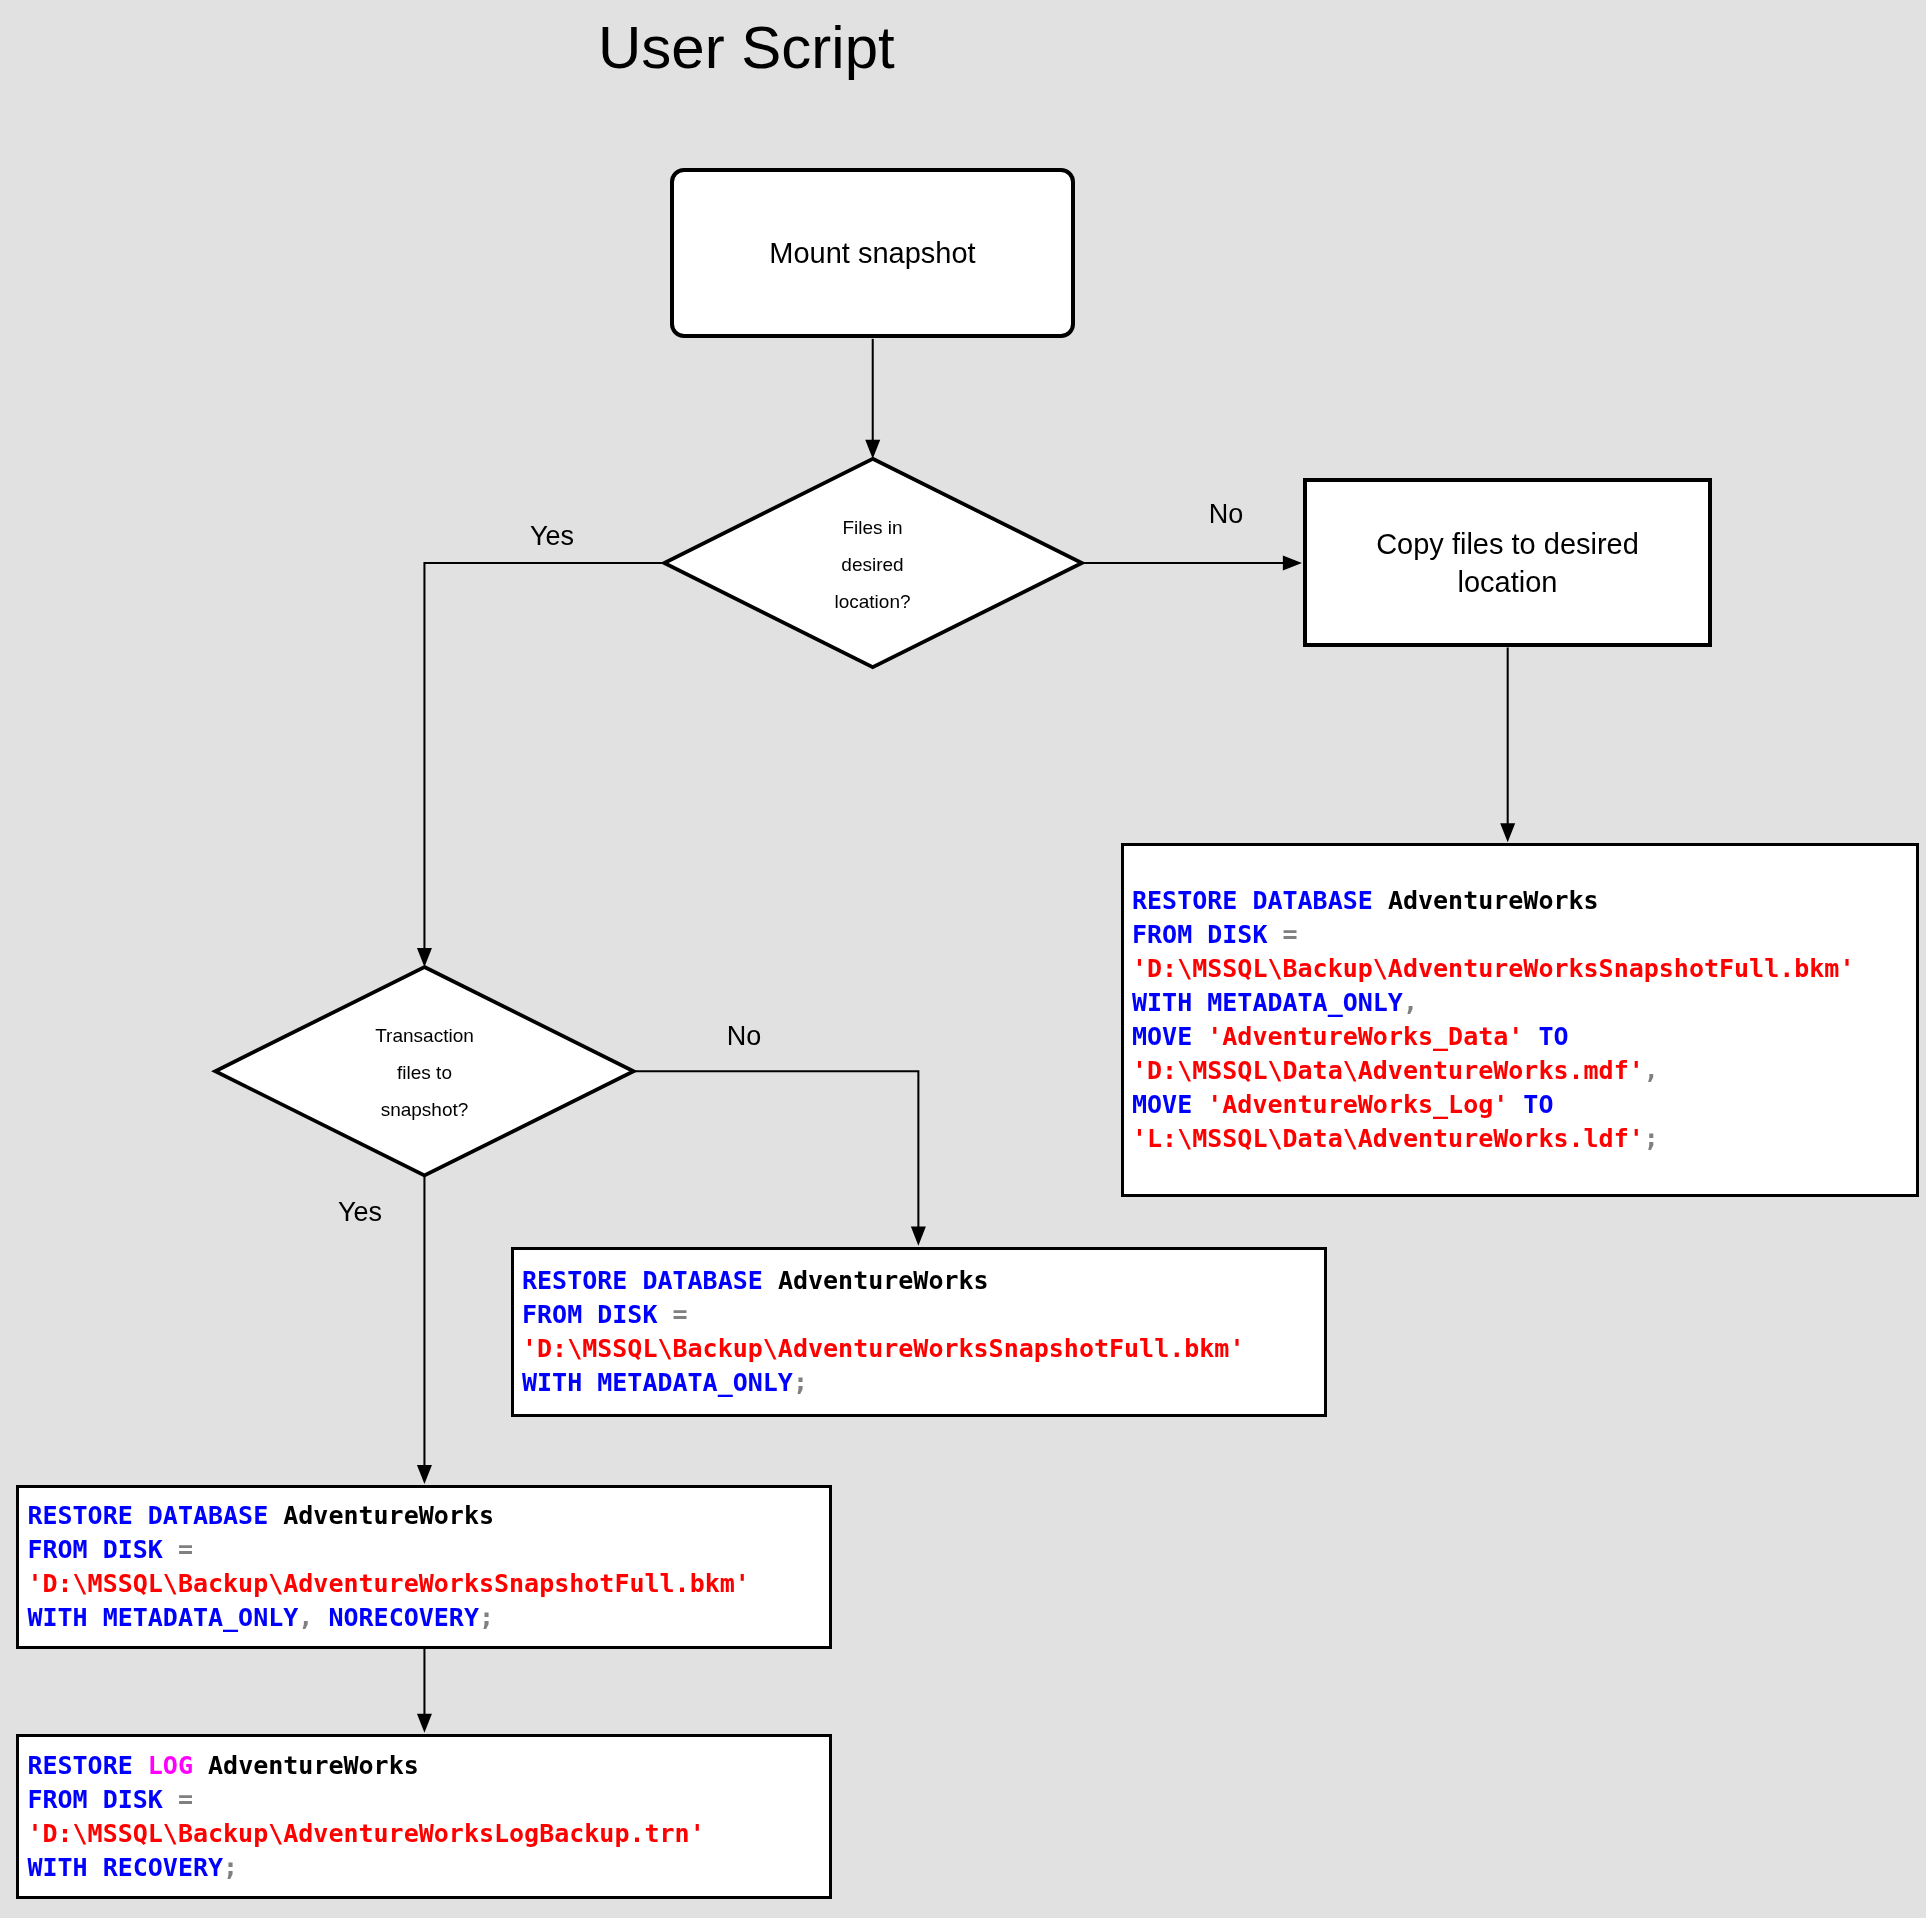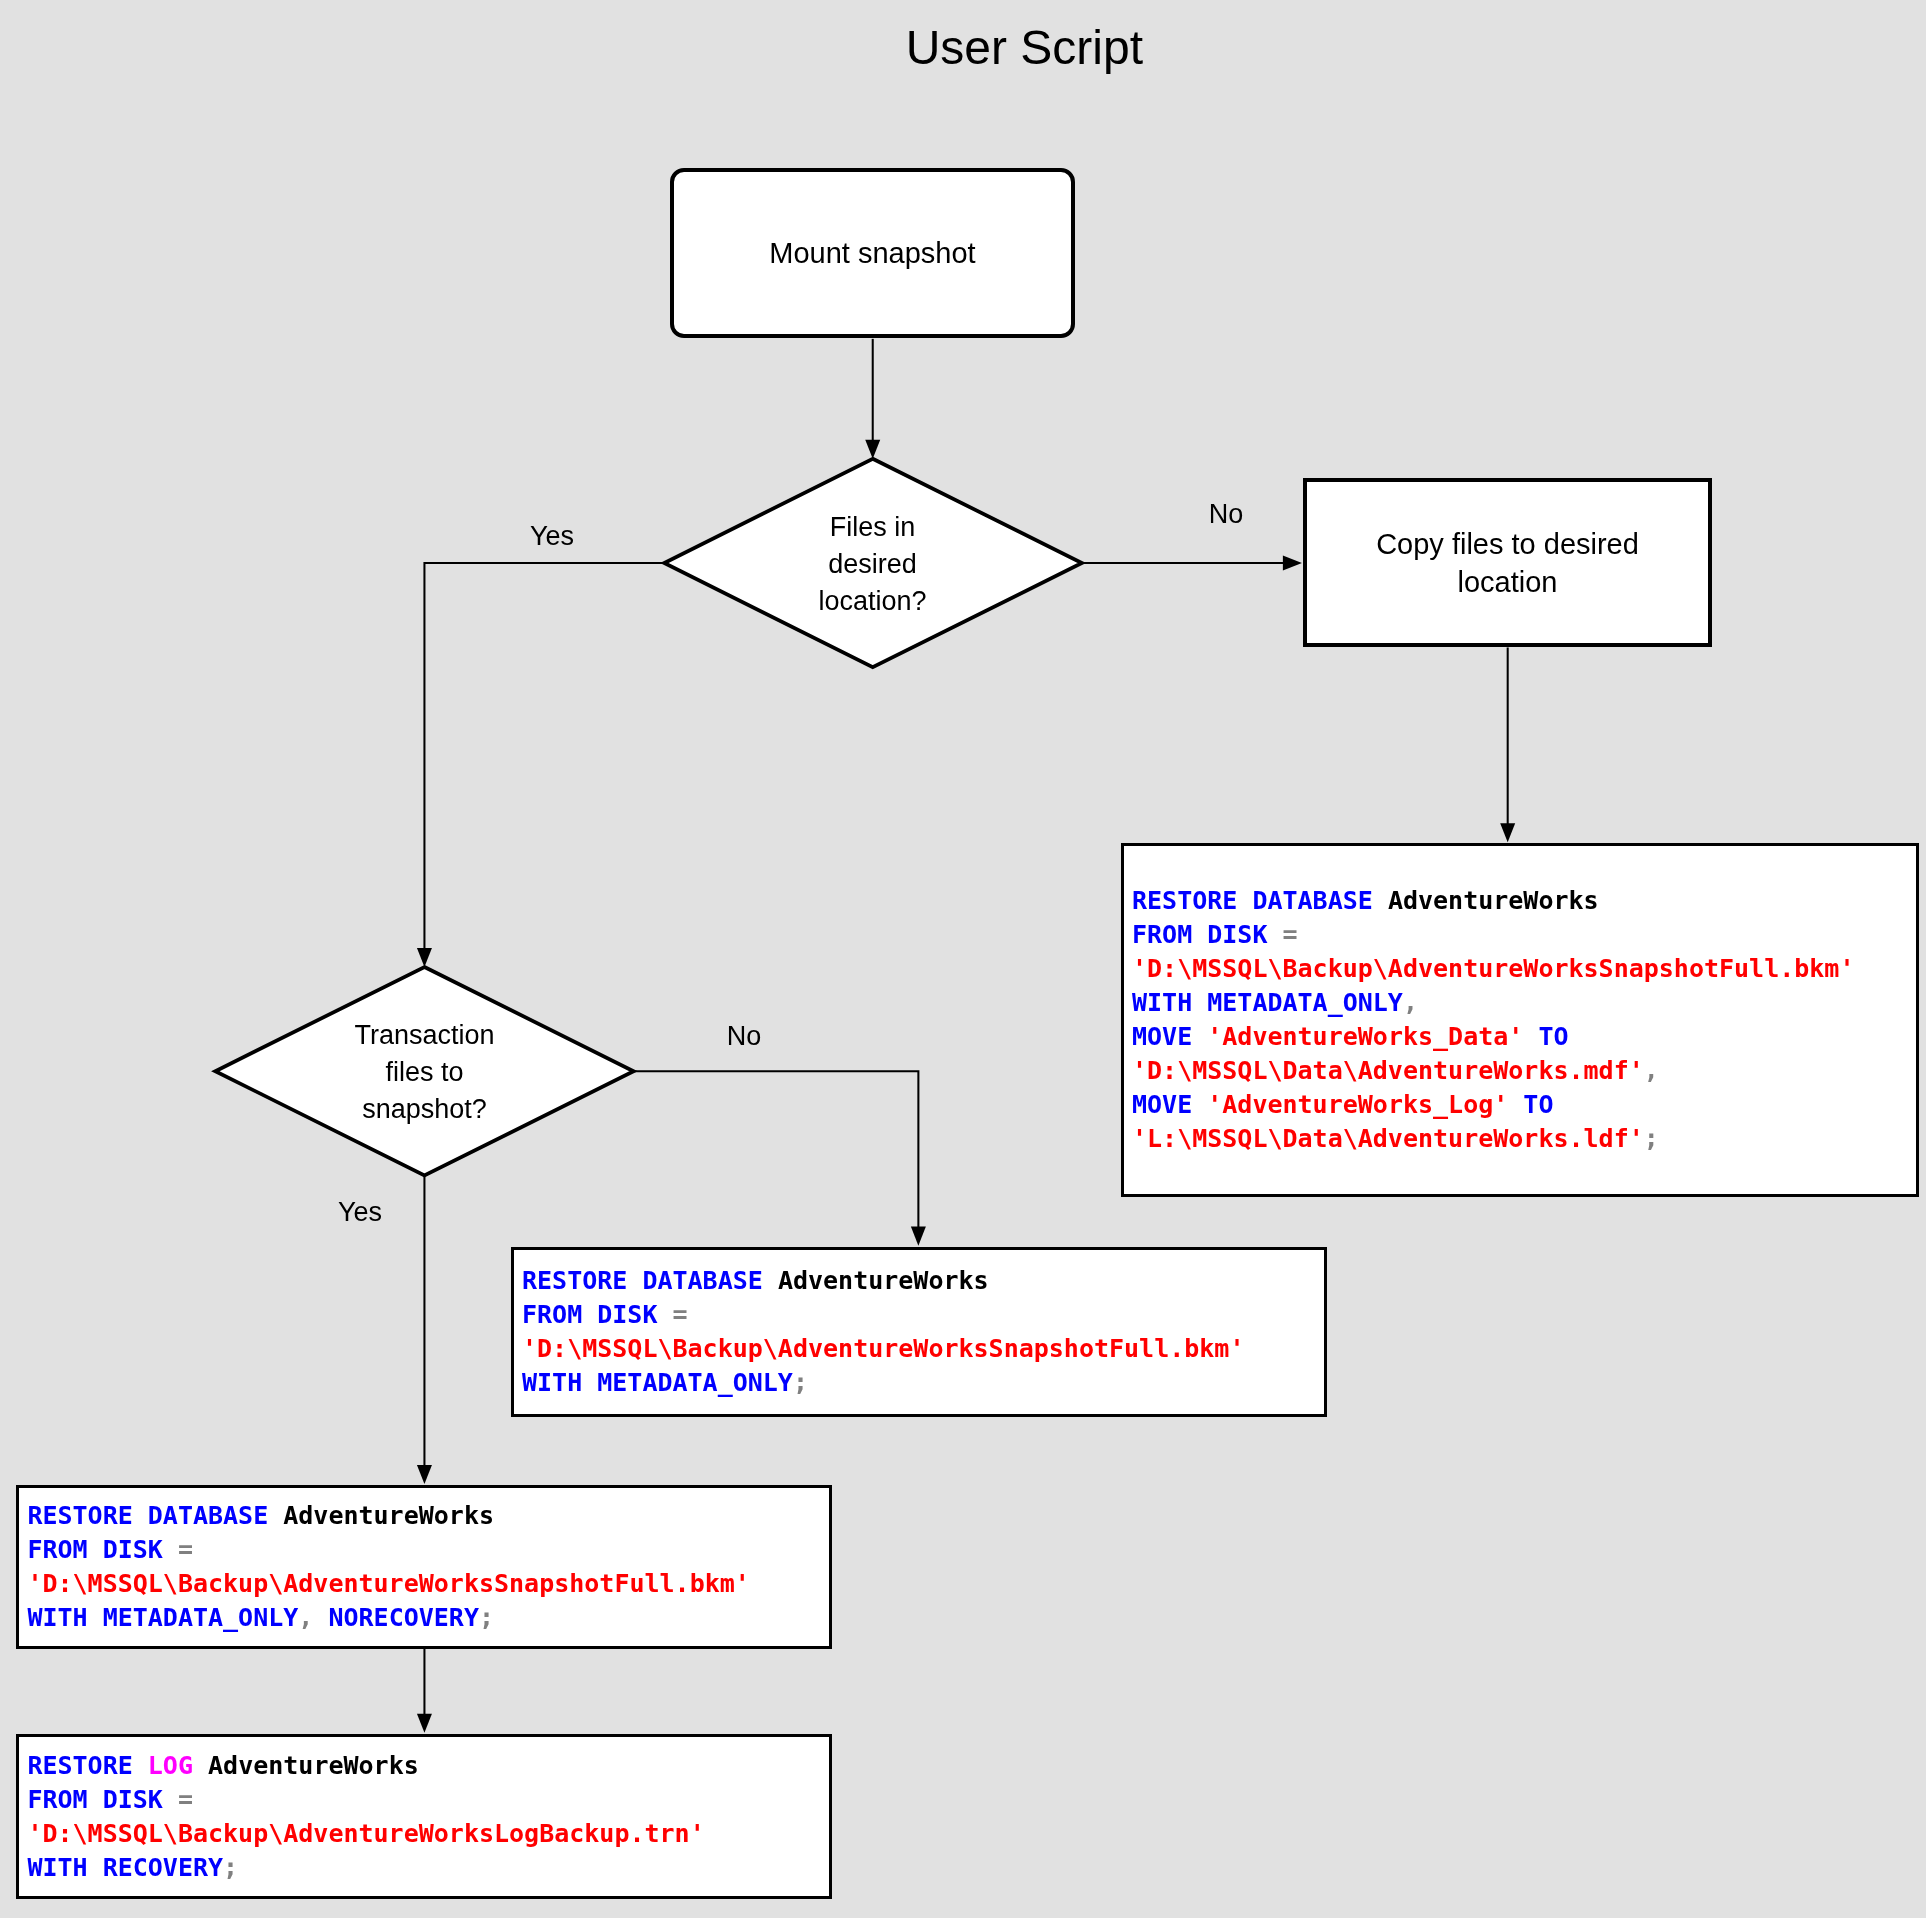--- a/index.html
+++ b/index.html
@@ -24,23 +24,23 @@
   .diamond{fill:var(--shape_fill);stroke:var(--line);stroke-width:5.5;}
   .shape{
     position:absolute;background:var(--shape_fill);
     border:3.4px solid var(--line);box-sizing:border-box;
     display:flex;flex-direction:column;align-items:center;justify-content:center;
     text-align:center;
   }
   .node-label{font-size:29px;line-height:38px;}
   .page-title{
     position:absolute;left:598px;top:20.4px;width:545px;
-    text-align:right;font-size:48px;line-height:55px;
+    text-align:left;font-size:60px;line-height:55px;
   }
-  .dtext{position:absolute;text-align:center;font-size:27px;line-height:37px;}
+  .dtext{position:absolute;text-align:center;font-size:19px;line-height:37px;}
   .elabel{position:absolute;width:136px;text-align:center;font-size:27px;line-height:31px;}
   .codebox{
     position:absolute;background:var(--shape_fill);
     border:3.4px solid var(--line);box-sizing:border-box;
     display:flex;flex-direction:column;justify-content:center;
     padding-left:8px;
     font-family:"DejaVu Sans Mono","Liberation Mono",monospace;
     font-weight:bold;font-size:25px;line-height:34px;white-space:pre;
   }
   .code-line{white-space:pre;}

